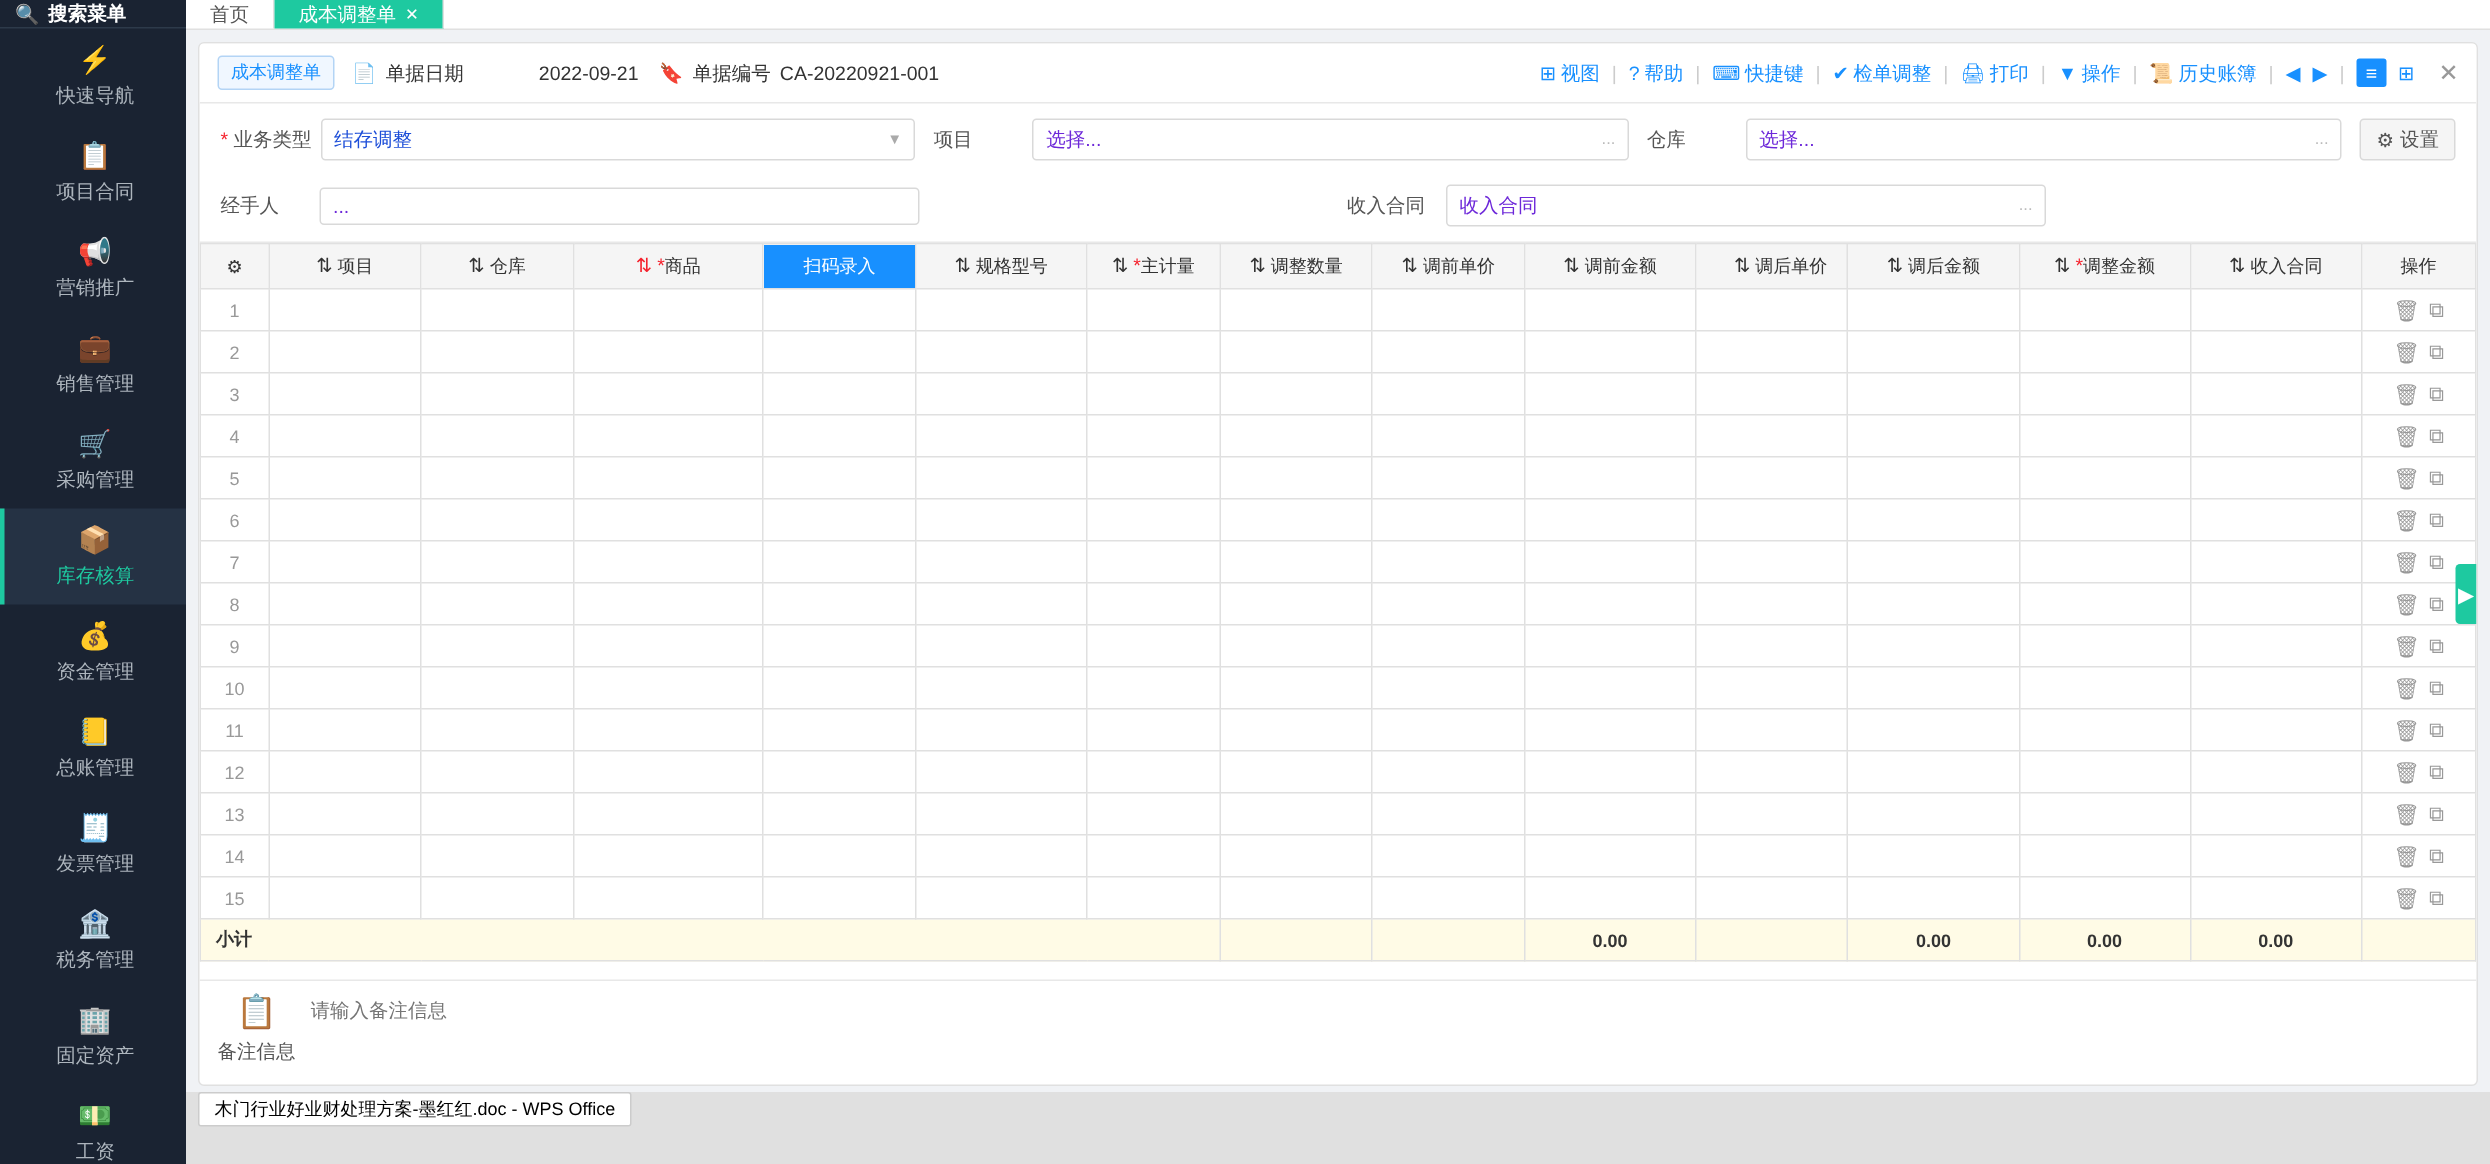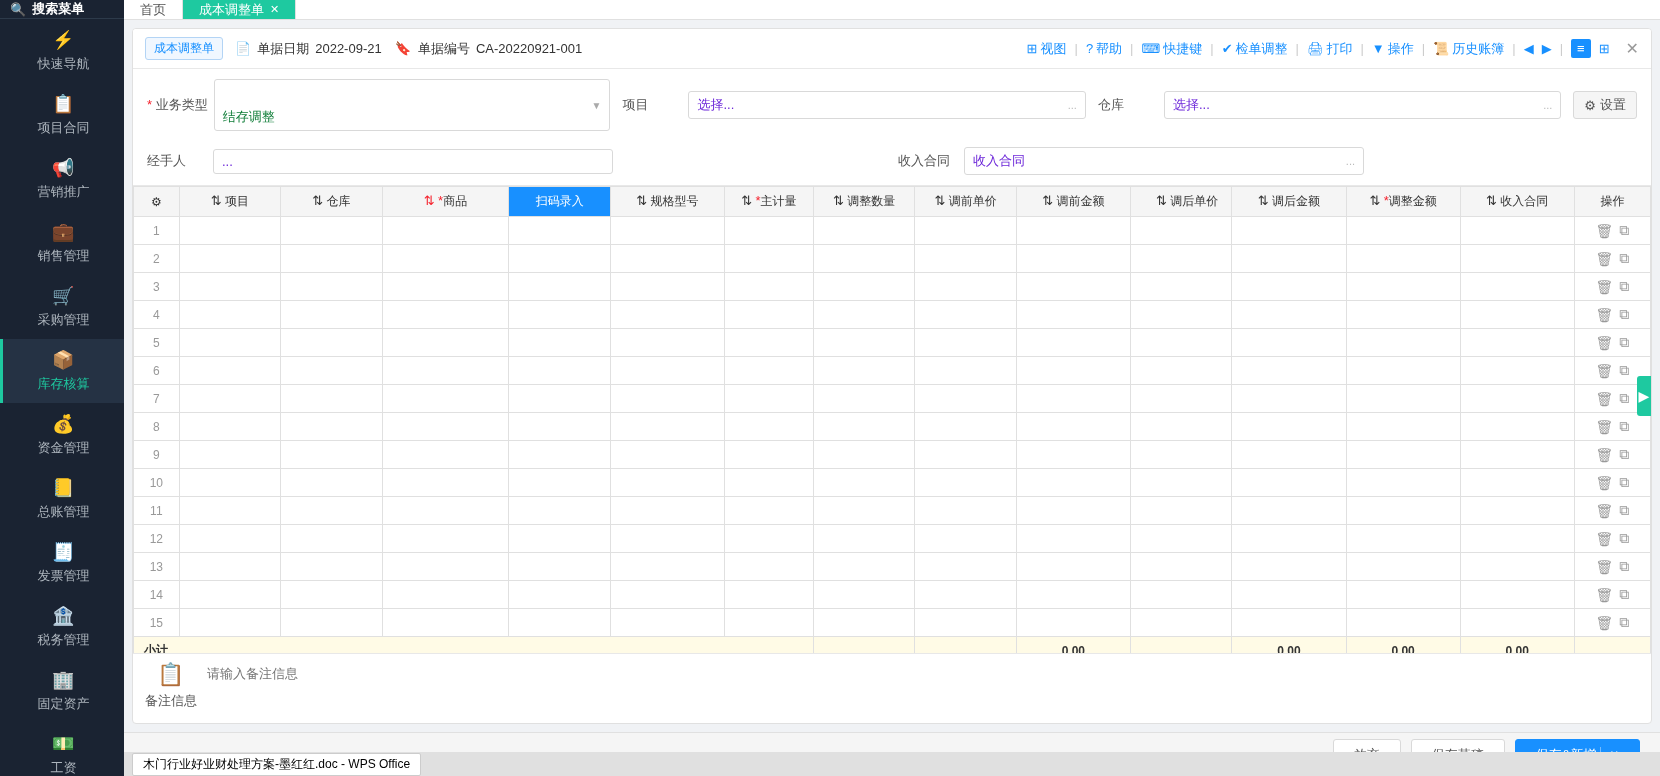--- a/index.html
+++ b/index.html
@@ -184,21 +184,21 @@
       justify-content: space-between;
       cursor: pointer;
       min-width: 120px;
       max-width: 280px;
       background: #fff;
     }
     .form-input-wide {
       max-width: 400px;
     }
     .form-input .arrow { color: #aaa; font-size: 10px; }
-    .form-input-value { color: #15803d; margin-top: 24px; }
+    .form-input-value { color: #1d4ed8; }
     .form-input-placeholder { color: #6d28d9; }
 
     
     .settings-btn {
       background: #f5f5f5;
       border: 1px solid #d9d9d9;
       border-radius: 3px;
       padding: 4px 10px;
       cursor: pointer;
       color: #555;
@@ -334,24 +334,24 @@
       align-items: center;
       gap: 4px;
     }
 
     
     .taskbar {
       position: fixed;
       bottom: 0;
       left: 124px;
       right: 0;
-      height: 24px;
+      height: 48px;
       background: #e0e0e0;
       display: flex;
-      align-items: flex-end;
+      align-items: flex-start;
       padding: 0 8px;
       gap: 4px;
       z-index: 100;
     }
     .taskbar-item {
       background: #fff;
       border: 1px solid #ccc;
       padding: 2px 10px;
       font-size: 12px;
       cursor: pointer;
@@ -463,21 +463,21 @@
     </div>
   </div>
 
   <div class="doc-window">
 
     <div class="doc-header">
       <span class="doc-title-tag">成本调整单</span>
       <div class="doc-header-info">
         <span>📄</span>
         <span>单据日期</span>
-        <span style="font-weight:500;">2022-09-21</span>
+        <span style="font-weight:500;margin-left:44px;">2022-09-21</span>
         <span style="margin-left:8px;">🔖</span>
         <span>单据编号</span>
         <span style="font-weight:400;">CA-20220921-001</span>
       </div>
       <div class="doc-header-actions">
         <span>⊞ <span>视图</span></span>
         <span style="color:#ccc;">|</span>
         <span>? <span>帮助</span></span>
         <span style="color:#ccc;">|</span>
         <span>⌨ <span>快捷键</span></span>

